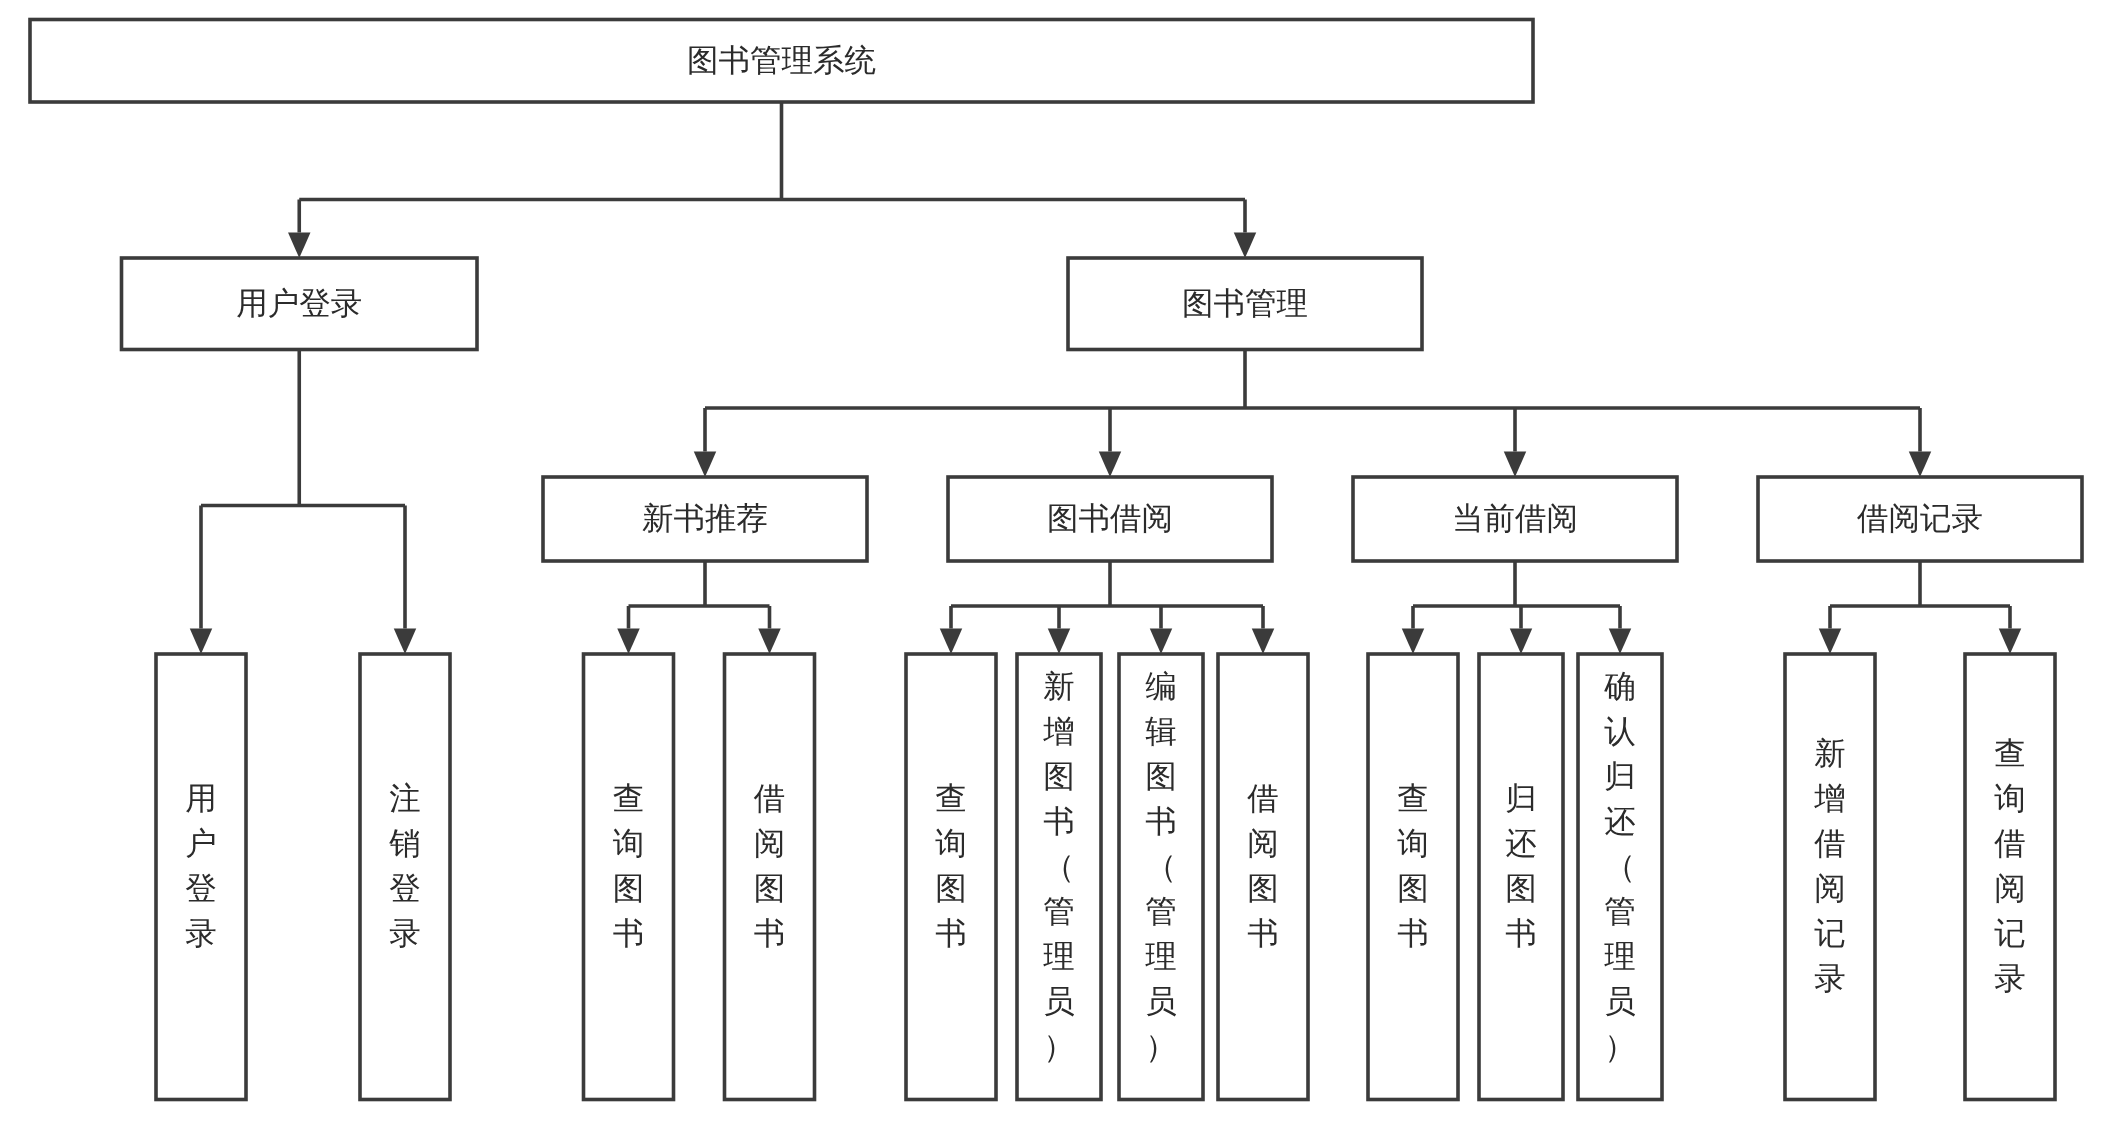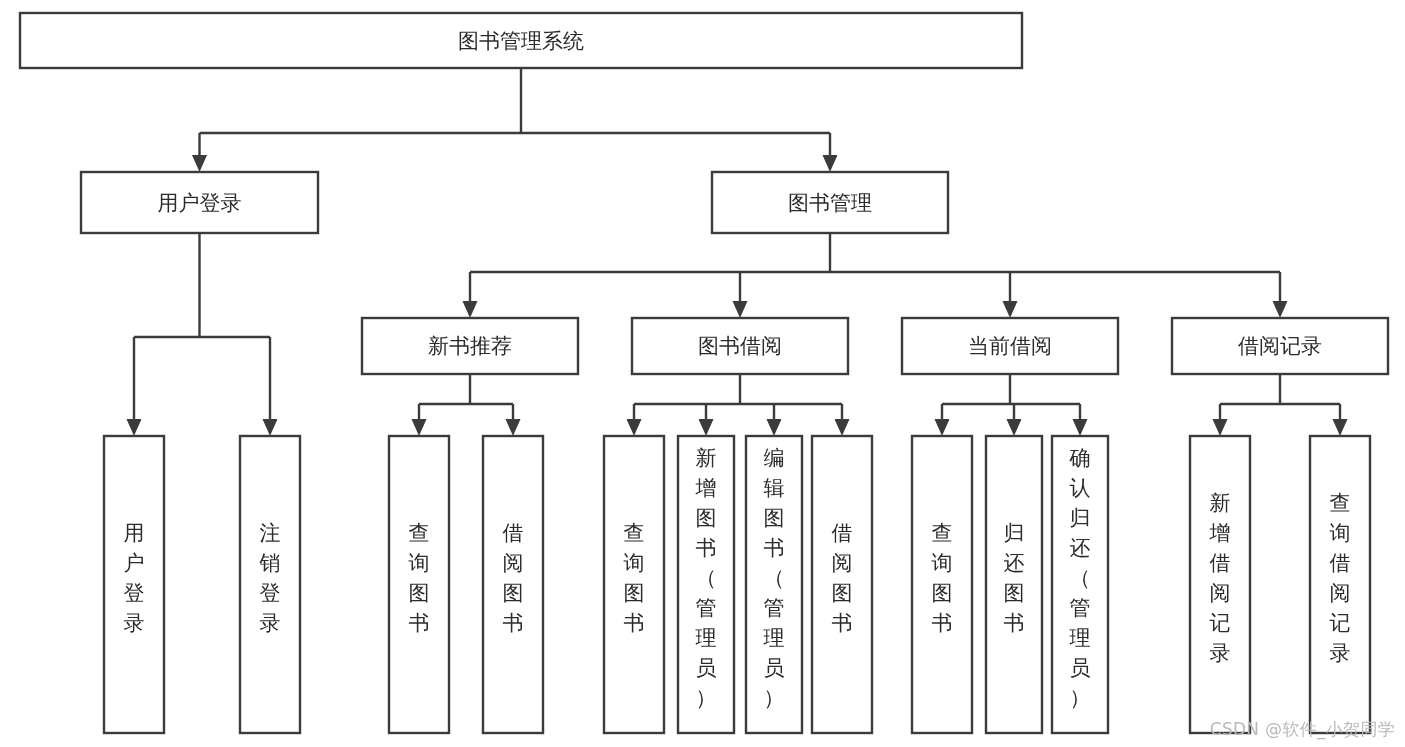--- a/index.html
+++ b/index.html
@@ -208,15 +208,14 @@
           <text x="1220" y="509.5" class="node-label-vertical"><tspan x="1220" dy="0">新</tspan><tspan x="1220" dy="30">增</tspan><tspan x="1220" dy="30">借</tspan><tspan x="1220" dy="30">阅</tspan><tspan x="1220" dy="30">记</tspan><tspan x="1220" dy="30">录</tspan></text>
         </g>
         <g>
           <rect x="1310" y="436" width="60" height="297" class="node-box"></rect>
           <text x="1340" y="509.5" class="node-label-vertical"><tspan x="1340" dy="0">查</tspan><tspan x="1340" dy="30">询</tspan><tspan x="1340" dy="30">借</tspan><tspan x="1340" dy="30">阅</tspan><tspan x="1340" dy="30">记</tspan><tspan x="1340" dy="30">录</tspan></text>
         </g>
       </g>
 
   </svg>
 
-  <div class="watermark-text">CSDN @软件_小贺同学</div>
 
 </div>
 
 </body></html>

